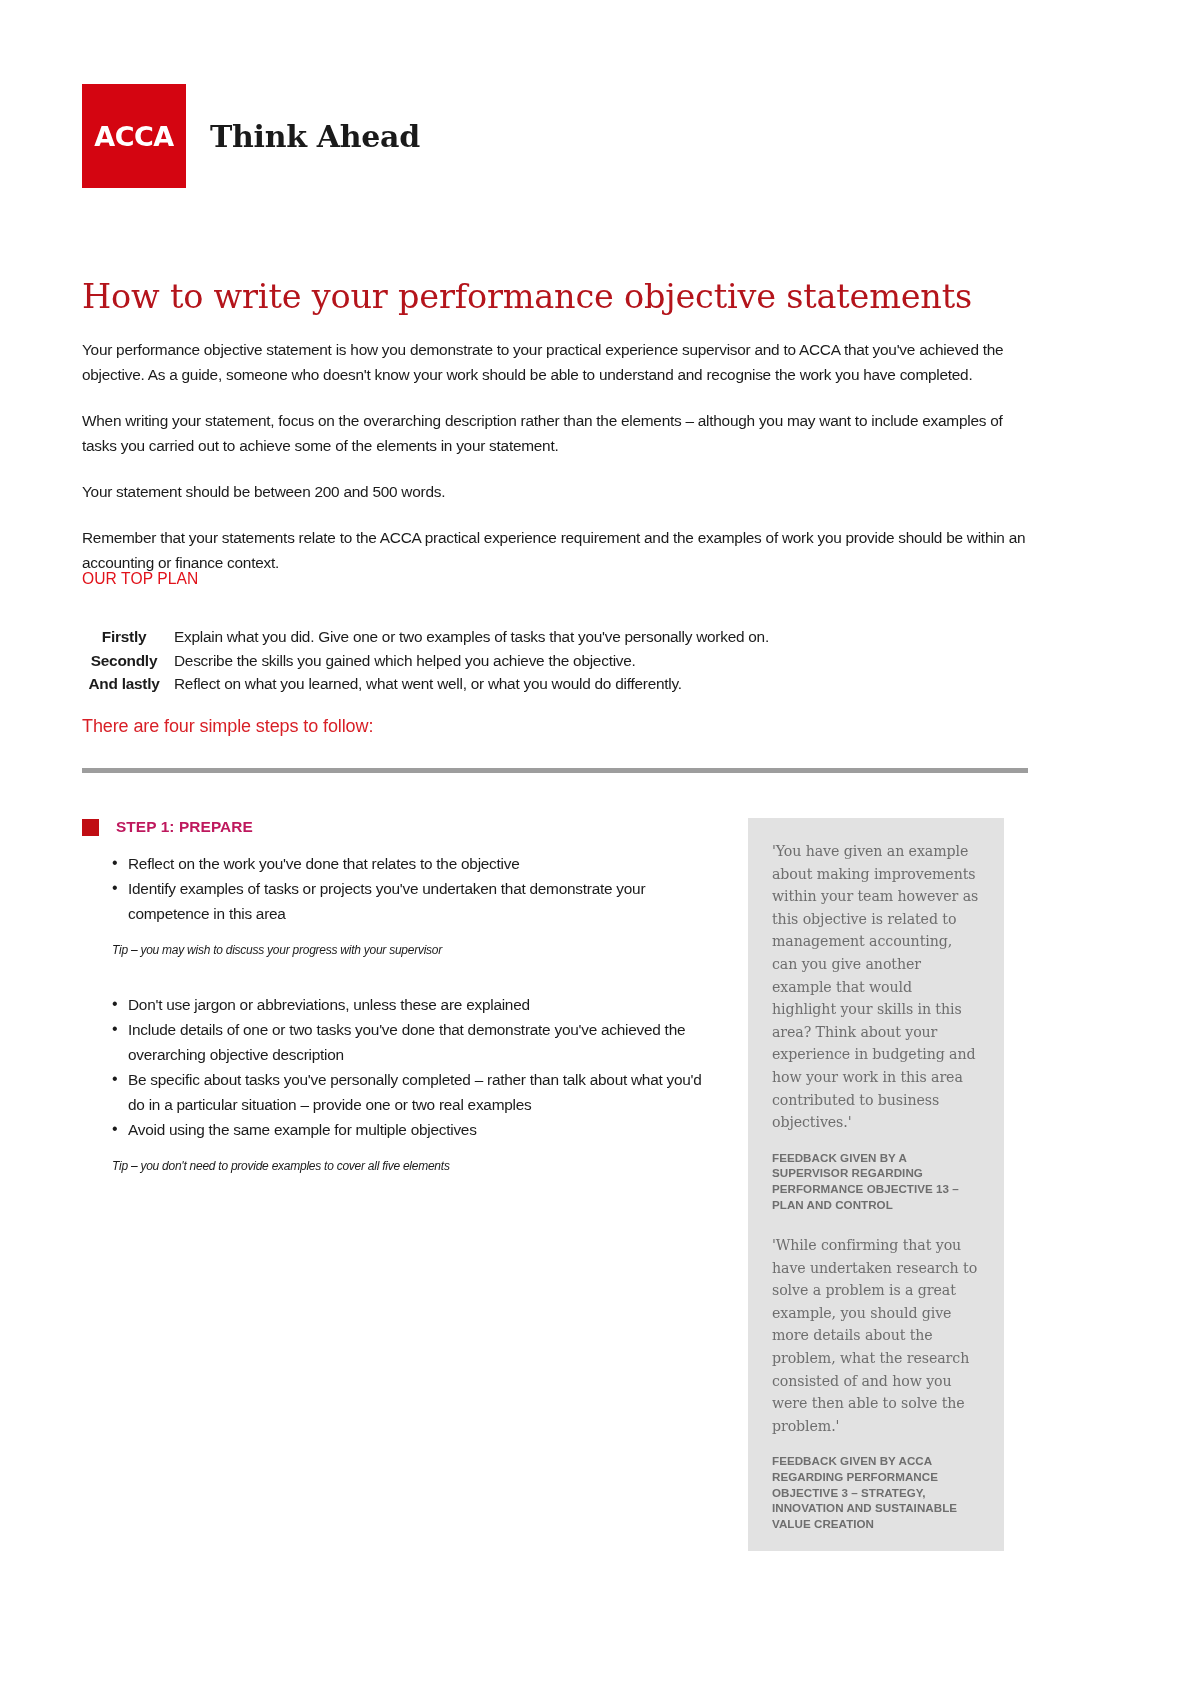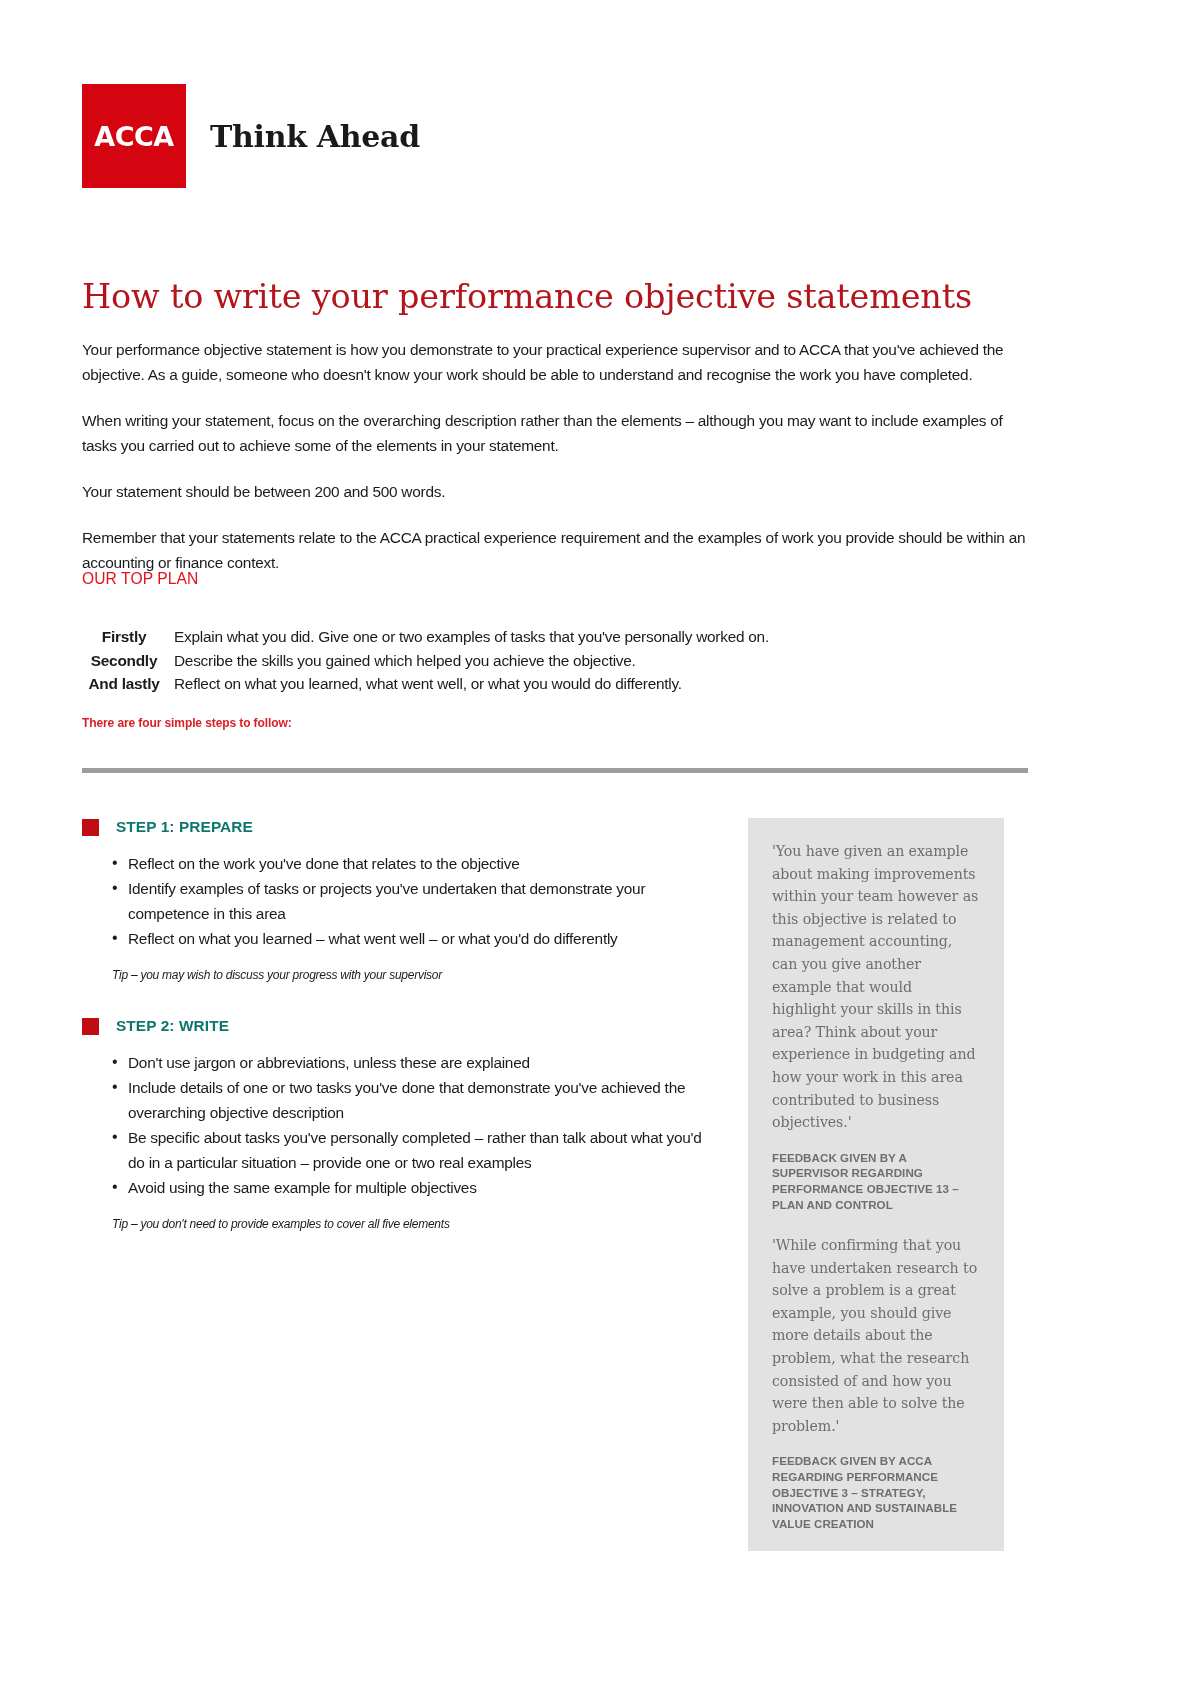--- a/index.html
+++ b/index.html
@@ -117,23 +117,22 @@
     padding-right: 8px;
     text-align: center;
   }
 
   .foursteps {
     position: absolute;
     left: 82px;
     top: 716px;
     color: #D81F26;
     font-family: "Liberation Sans", sans-serif;
-    font-size: 12px;
+    font-size: 18px;
     letter-spacing: -0.1px;
-    font-weight: bold;
   }
 
   
   .divider {
     position: absolute;
     left: 82px;
     top: 768px;
     width: 946px;
     height: 5px;
     background: #9d9d9d;
@@ -153,21 +152,21 @@
     margin-bottom: 15px;
   }
   .step-square {
     width: 17px;
     height: 17px;
     background: #C00D13;
     flex: 0 0 auto;
     margin-right: 17px;
   }
   .step-title {
-    color: #0f766e;
+    color: #be185d;
     font-family: "Liberation Sans", sans-serif;
     font-size: 15.4px;
     font-weight: bold;
     letter-spacing: 0.1px;
   }
   ul.step-list {
     margin: 0 0 0 0;
     padding: 0;
     list-style: none;
   }
@@ -276,32 +275,27 @@
   <div class="steps">
 
     <div class="step">
       <div class="step-head">
         <span class="step-square"></span>
         <span class="step-title">STEP 1: PREPARE</span>
       </div>
       <ul class="step-list">
         <li>Reflect on the work you've done that relates to the objective</li>
         <li>Identify examples of tasks or projects you've undertaken that demonstrate your competence in this area</li>
-        <li>Reflect on what you learned – what went well – or what you'd do differently</li>
       </ul>
       <div class="tip-line">Tip – you may wish to discuss your progress with your supervisor</div>
     </div>
 
     <div class="step-gap"></div>
 
     <div class="step">
-      <div class="step-head">
-        <span class="step-square"></span>
-        <span class="step-title">STEP 2: WRITE</span>
-      </div>
       <ul class="step-list">
         <li>Don't use jargon or abbreviations, unless these are explained</li>
         <li>Include details of one or two tasks you've done that demonstrate you've achieved the overarching objective description</li>
         <li>Be specific about tasks you've personally completed – rather than talk about what you'd do in a particular situation – provide one or two real examples</li>
         <li>Avoid using the same example for multiple objectives</li>
       </ul>
       <div class="tip-line">Tip – you don't need to provide examples to cover all five elements</div>
     </div>
 
   </div>

